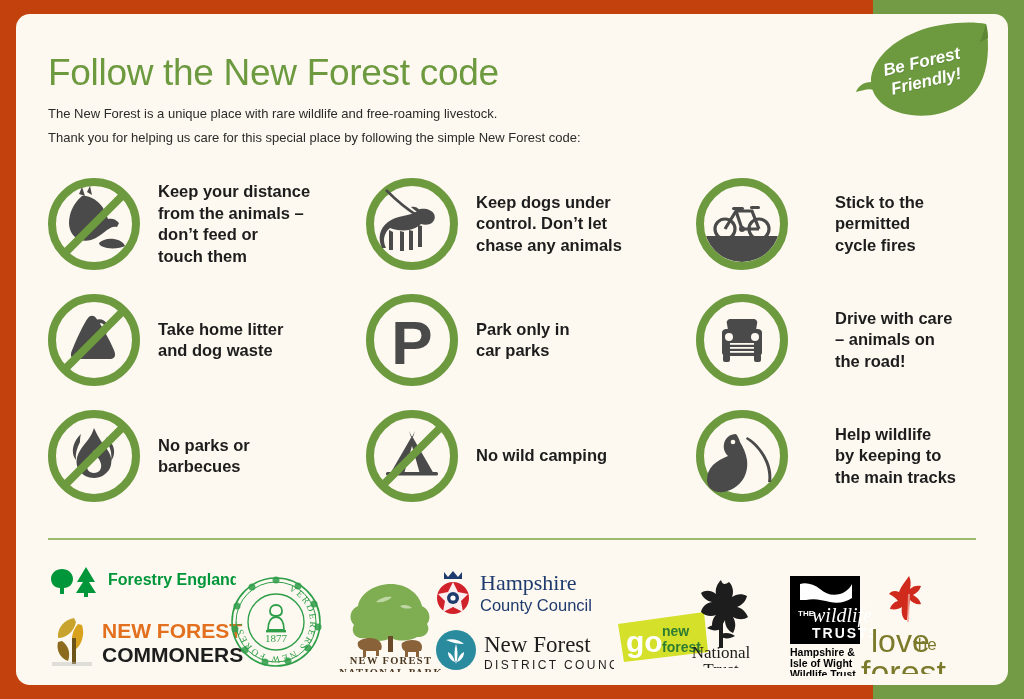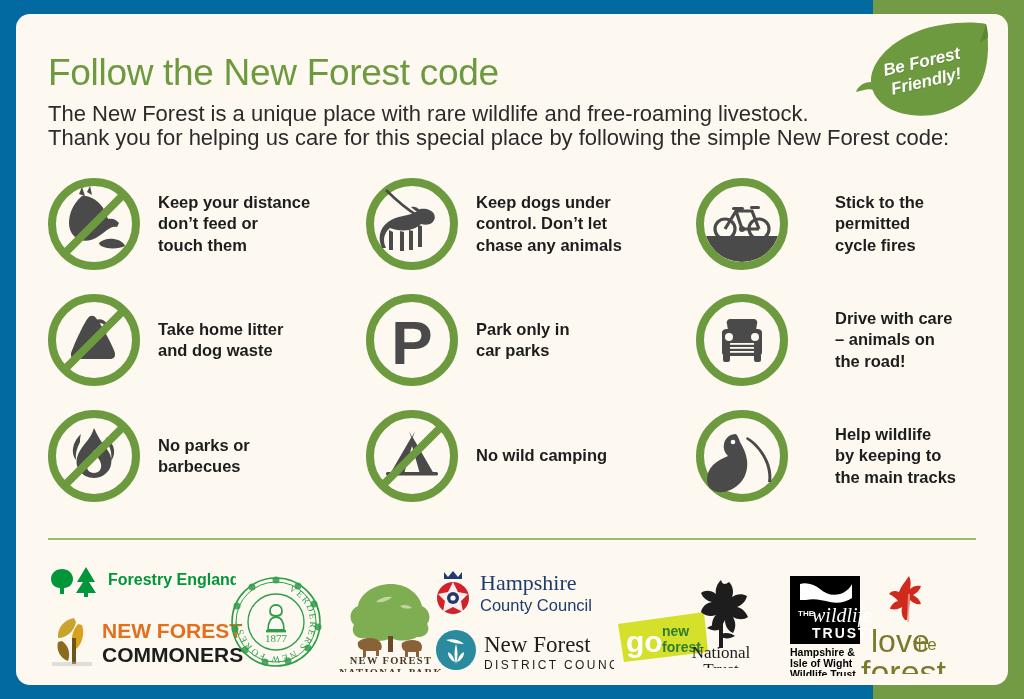--- a/index.html
+++ b/index.html
@@ -5,41 +5,41 @@
 <style>
   html,body{margin:0;padding:0;}
   body{
     width:1024px;height:699px;
     background:#739b45;
     font-family:"Liberation Sans", sans-serif;
     overflow:hidden;
   }
   .poster{
     position:absolute;left:0;top:0;width:873px;height:699px;
-    background:#0369a1;
+    background:#c2410c;
     box-sizing:border-box;
     padding:14px 26px 14px 16px;
   }
   .card{
     position:relative;
     width:992px;height:671px;
     background:#fdf9f0;
     border-radius:14px;
     overflow:hidden;
   }
 
   
   .title{
     position:absolute;left:32px;top:38px;
     font-size:37px;font-weight:400;color:#6d9a3f;
     letter-spacing:-0.3px;white-space:nowrap;
   }
   .intro{
     position:absolute;left:32px;top:88px;
-    font-size:22px;line-height:24px;color:#2b2b2b;
+    font-size:13px;line-height:24px;color:#2b2b2b;
     font-weight:400;
   }
   .intro div{white-space:nowrap;}
 
   
   .badge{
     position:absolute;right:14px;top:6px;width:140px;height:104px;
   }
   .badge svg{display:block;width:140px;height:104px;}
   .badge-txt{
@@ -134,20 +134,21 @@
                 <path d="M35 20 L38 13 L41 22 Z"></path>
                 <path d="M43 18 L46 12 L48 21 Z"></path>
                 <path d="M55 69 C58 66 64 64 70 65 C76 66 80 69 81 72
                          C77 74 70 75 63 74 C58 73 55 71 55 69 Z"></path>
               </g>
               <line x1="21" y1="79" x2="79" y2="21" stroke="#6d9a3f" stroke-width="8"></line>
             </svg>
           </div>
           <div class="rule-text">
             <div>Keep your distance</div>
+            <div>from the animals –</div>
             <div>don’t feed or</div>
             <div>touch them</div>
           </div>
         </div>
 
         <div class="cell c2">
           <div class="icon">
             <svg viewBox="0 0 100 100">
               <circle cx="50" cy="50" r="42" fill="none" stroke="#6d9a3f" stroke-width="8"></circle>
               <path d="M24 16 C34 26 46 36 56 42" stroke="#4a4a4a" stroke-width="2.5" fill="none"></path>

